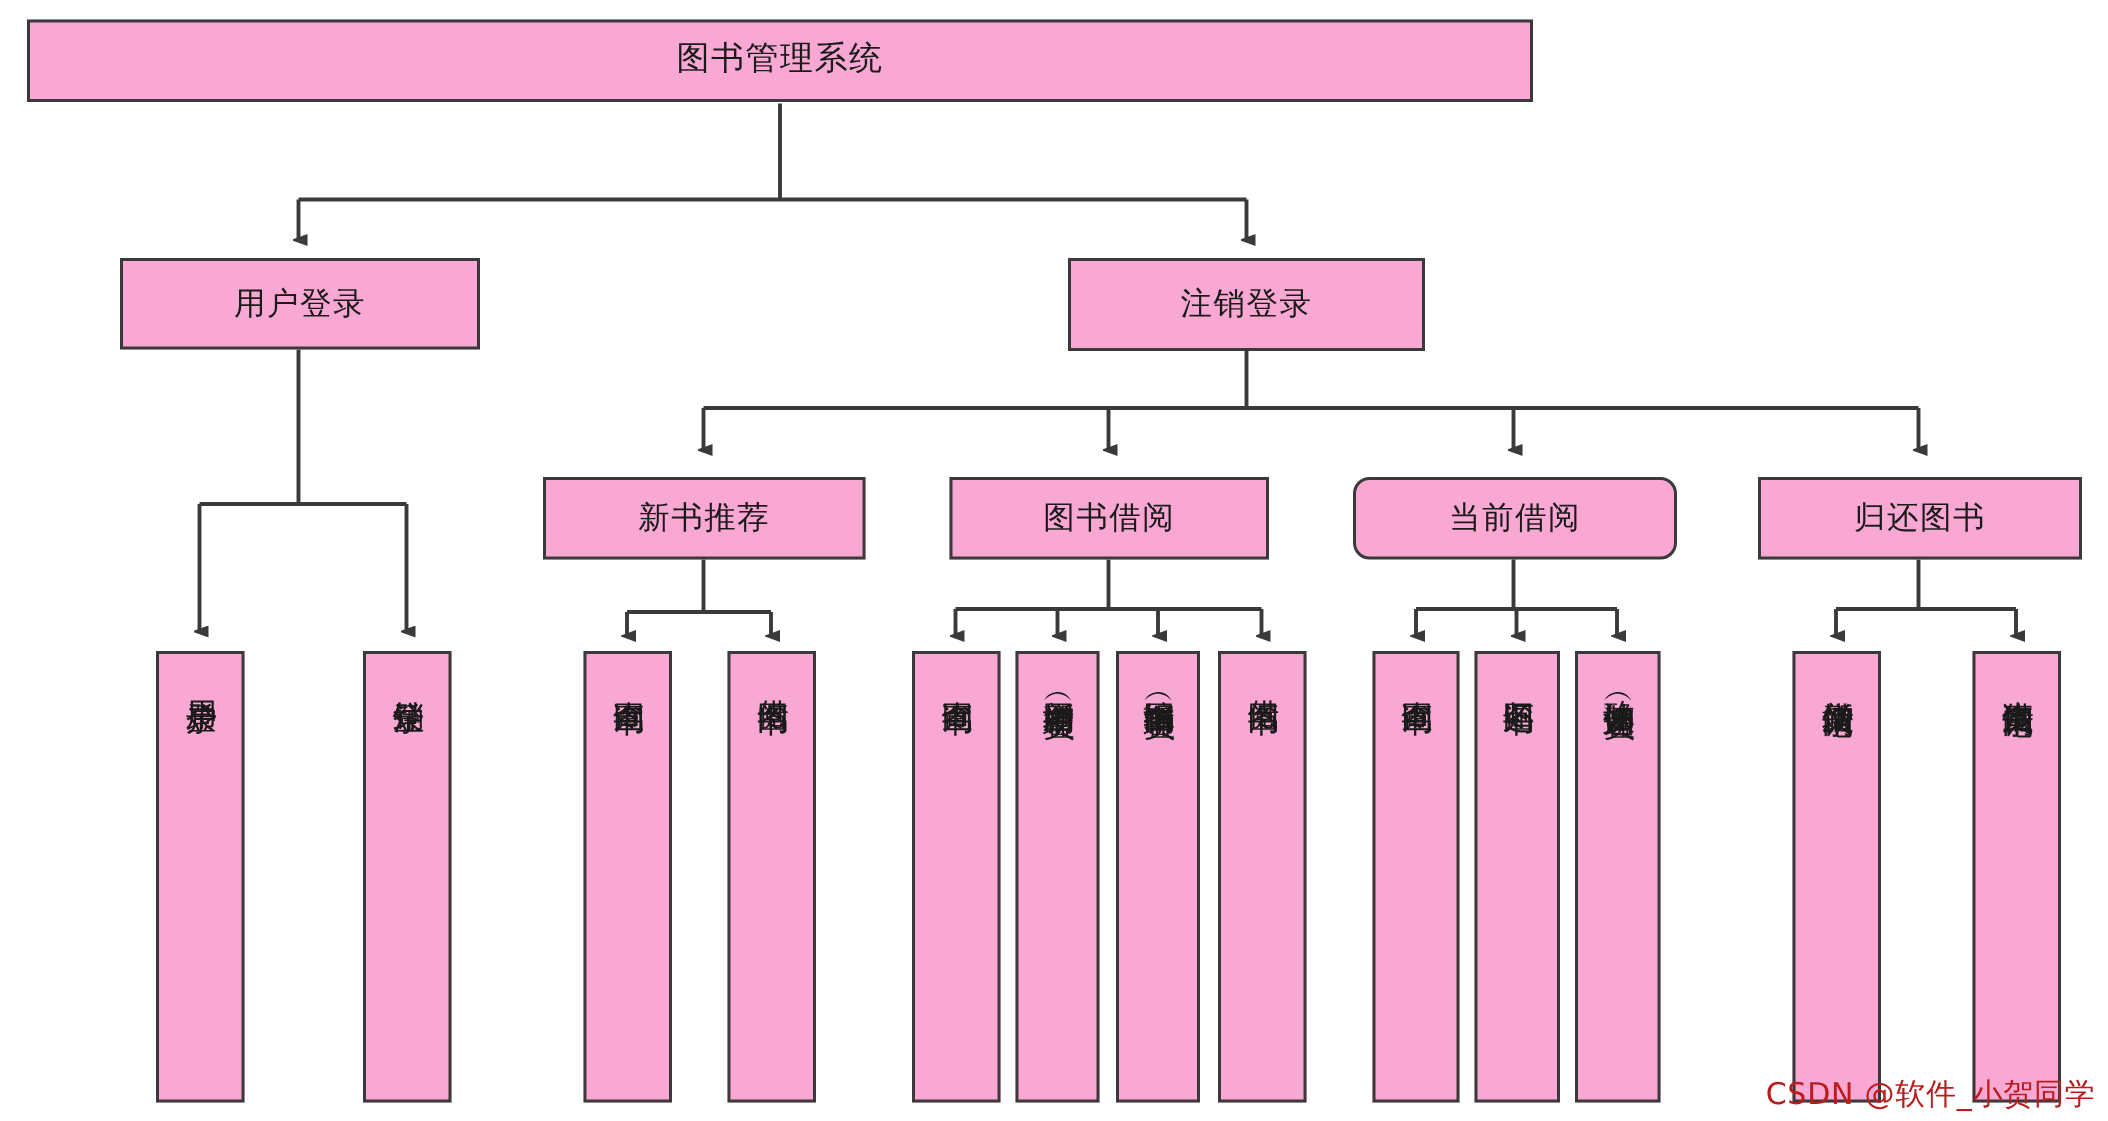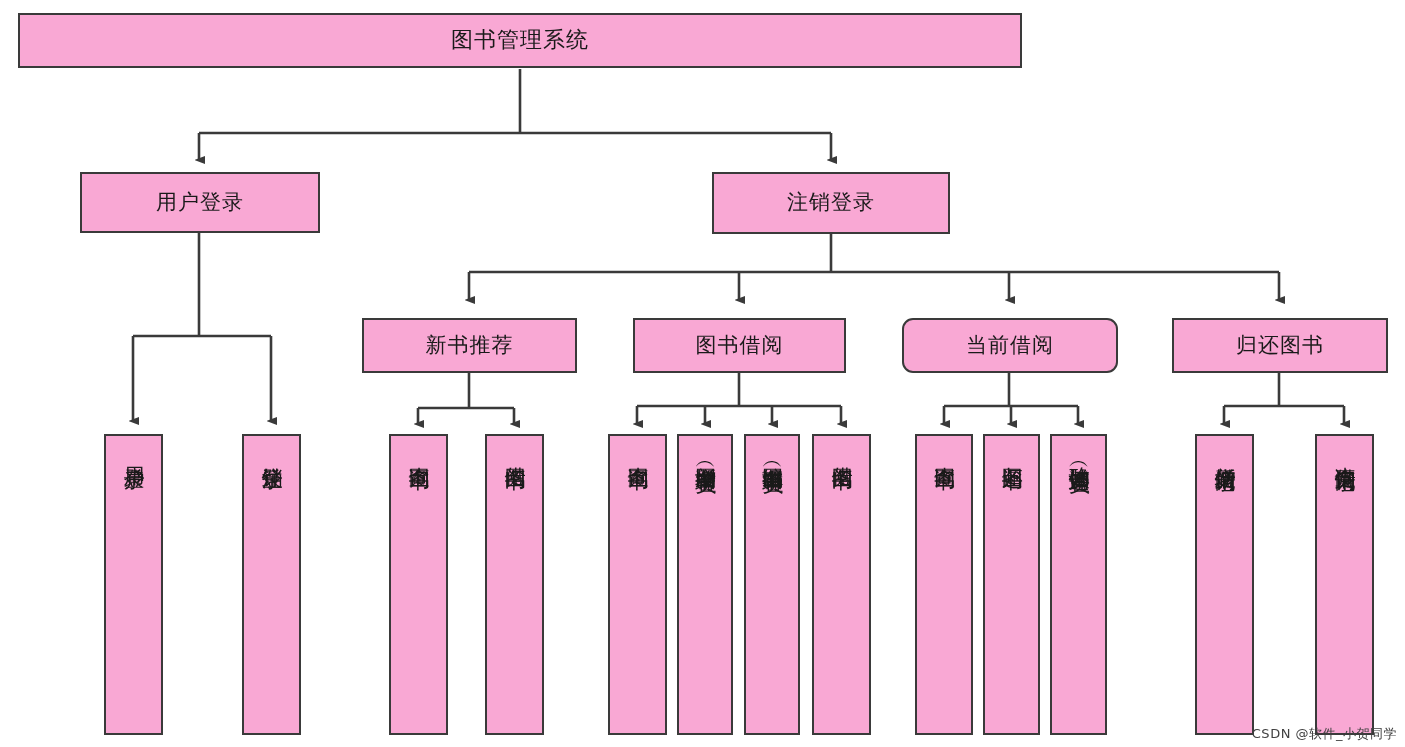--- a/index.html
+++ b/index.html
@@ -54,22 +54,22 @@
     white-space: nowrap;
     display: block;
   }
   .node.root {
     font-size: 22px;
   }
   .watermark {
     position: absolute;
     right: 8px;
     bottom: 4px;
-    font-size: 13px;
-    color: #404040;
+    font-size: 20px;
+    color: #b91c1c;
     letter-spacing: 0.5px;
     z-index: 3;
     white-space: nowrap;
   }
 </style>
 </head>
 <body>
 
 <div id="canvas">
 

